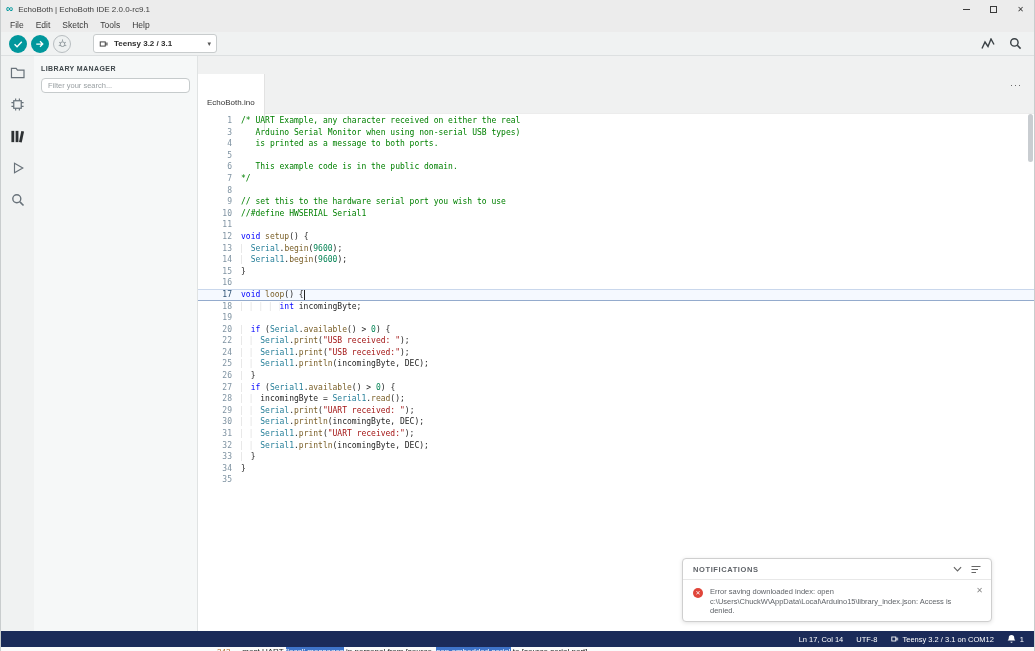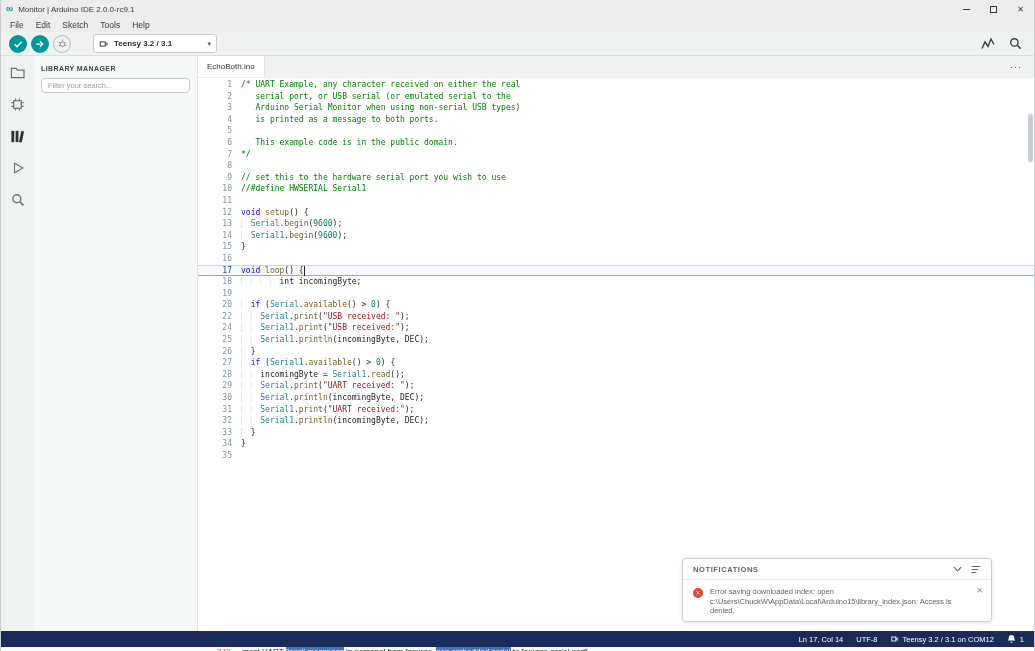--- a/index.html
+++ b/index.html
@@ -46,21 +46,21 @@
   .panel { flex:0 0 164px; background:#f6f8f8; border-right:1px solid #e0e3e3; }
   .panel-title { font-size:7px; font-weight:bold; letter-spacing:.4px; color:#40484c; padding:9px 0 0 7px; }
   .search-input { display:block; margin:6px 7px 0 7px; width:calc(100% - 14px); height:15px; font-size:7.5px;
                   font-family:"Liberation Sans", sans-serif; padding:0 6px; border:1px solid #c6cbcc; border-radius:4px;
                   background:#fff; color:#333; outline:none; }
   .search-input::placeholder { color:#9aa0a3; }
 
   .editor-wrap { flex:1 1 auto; min-width:0; display:flex; flex-direction:column; background:#fff; position:relative; }
   .tabbar { flex:0 0 19px; background:#f0f1f1; display:flex; align-items:center; border-bottom:1px solid #ececec; }
   .tab { height:100%; background:#fff; display:flex; align-items:center; padding:6px 9px; font-size:8px; color:#333;
-         border-right:1px solid #e2e2e2; cursor:pointer; }
+         border-right:1px solid #e2e2e2; cursor:pointer;margin-top:36px; }
   .tab-more { margin-left:auto; padding:0 12px; color:#555; font-size:9px; letter-spacing:1px; cursor:pointer; }
 
   .editor { flex:1 1 auto; position:relative; overflow:hidden; padding-top:1px;
             font-family:"DejaVu Sans Mono","Liberation Mono",monospace; font-size:8px; line-height:11.6px; }
   .code-line { height:11.6px; white-space:pre; position:relative; }
   .code-line.current { background:#f5f9ff; box-shadow: inset 0 -1px 0 #94abcd, inset 0 1px 0 #c9d7ec; }
   .ln { display:inline-block; width:43px; padding-right:9px; text-align:right; color:#7f93a2; }
   .current .ln { color:#2f5376; }
   .code { color:#1f1f1f; }
   .ind { background-image:linear-gradient(to right, rgba(0,0,0,0.09) 1px, transparent 1px); background-size:2ch 100%; }
@@ -98,21 +98,21 @@
   .strip-ln { color:#b06a2a; margin-right:12px; }
   .sel { background:var(--selection,#3f74c9); color:#fff; }
 </style>
 </head>
 <body>
 
 <div class="window">
 
   <div class="titlebar">
     <span class="app-icon">∞</span>
-    <span class="title-text">Monitor | Arduino IDE 2.0.0-rc9.1</span>
+    <span class="title-text">EchoBoth | EchoBoth IDE 2.0.0-rc9.1</span>
     <div class="win-controls">
       <div class="win-btn">
           <span class="glyph-min"></span>
         </div>
       <div class="win-btn">
           <span class="glyph-max"></span>
         </div>
       <div class="win-btn">
           <span>✕</span>
         </div>
@@ -206,21 +206,20 @@
       <input class="search-input" type="text" placeholder="Filter your search..." style="">
     </div>
 
     <div class="editor-wrap">
       <div class="tabbar">
         <div class="tab">EchoBoth.ino</div>
         <div class="tab-more">···</div>
       </div>
       <div class="editor" id="code-lines">
           <div class="code-line"><span class="ln">1</span><span class="code"><span class="tok-cmt">/* UART Example, any character received on either the real</span></span></div>
-          <div class="code-line"><span class="ln">2</span><span class="code"><span class="tok-cmt">   serial port, or USB serial (or emulated serial to the</span></span></div>
           <div class="code-line"><span class="ln">3</span><span class="code"><span class="tok-cmt">   Arduino Serial Monitor when using non-serial USB types)</span></span></div>
           <div class="code-line"><span class="ln">4</span><span class="code"><span class="tok-cmt">   is printed as a message to both ports.</span></span></div>
           <div class="code-line"><span class="ln">5</span><span class="code"></span></div>
           <div class="code-line"><span class="ln">6</span><span class="code"><span class="tok-cmt">   This example code is in the public domain.</span></span></div>
           <div class="code-line"><span class="ln">7</span><span class="code"><span class="tok-cmt">*/</span></span></div>
           <div class="code-line"><span class="ln">8</span><span class="code"></span></div>
           <div class="code-line"><span class="ln">9</span><span class="code"><span class="tok-cmt">// set this to the hardware serial port you wish to use</span></span></div>
           <div class="code-line"><span class="ln">10</span><span class="code"><span class="tok-cmt">//#define HWSERIAL Serial1</span></span></div>
           <div class="code-line"><span class="ln">11</span><span class="code"></span></div>
           <div class="code-line"><span class="ln">12</span><span class="code"><span class="tok-kw">void</span> <span class="tok-fn">setup</span>() {</span></div>

